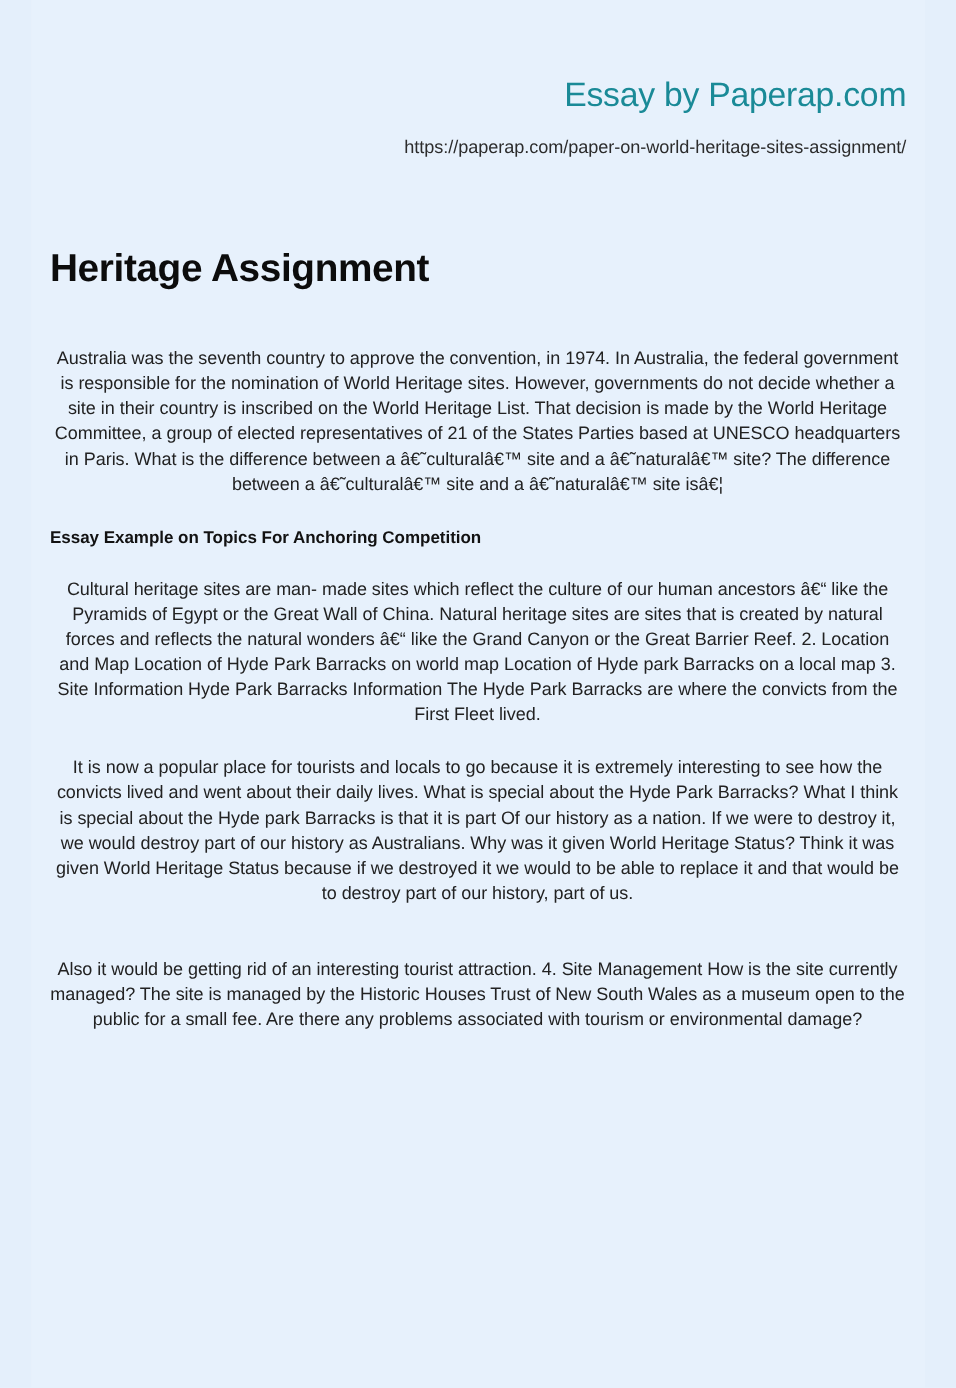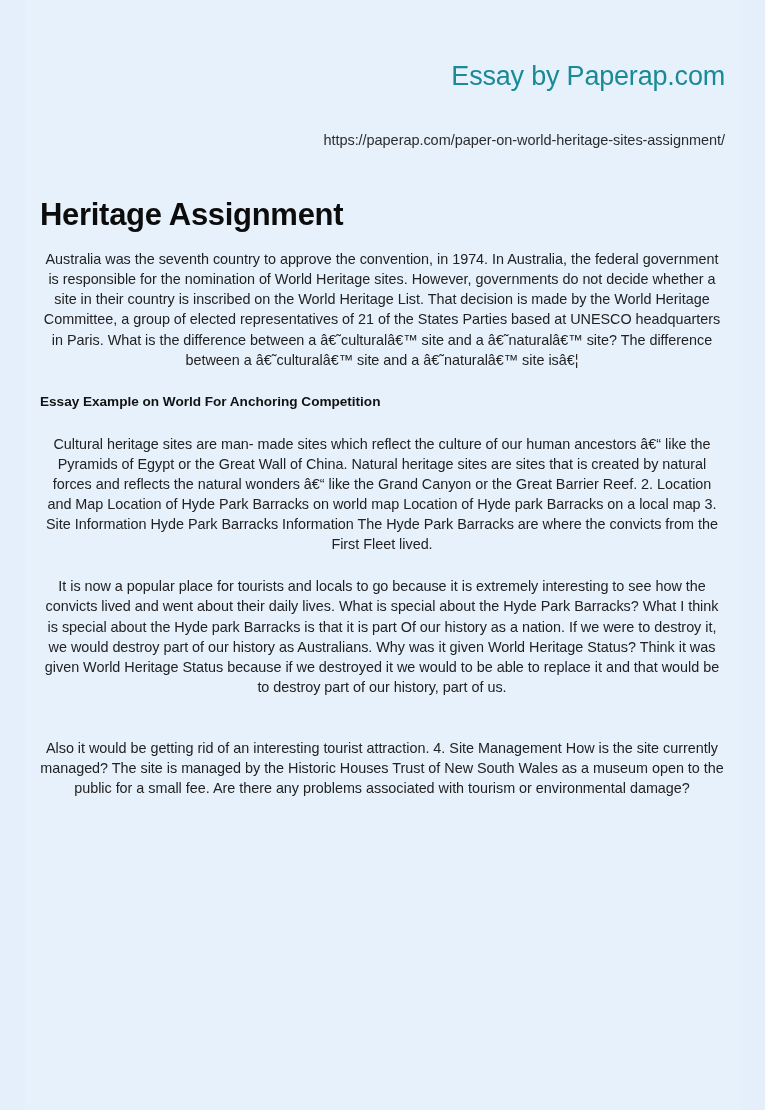--- a/index.html
+++ b/index.html
@@ -54,21 +54,21 @@
     font-size: 27px;
     font-weight: 400;
     color: #1a8a97;
     letter-spacing: -0.2px;
     line-height: 1.1;
   }
 
   .source-url-line {
     text-align: right;
     padding-right: 40px;
-    margin-top: 39px;
+    margin-top: 17px;
   }
 
   .source-url {
     display: inline-block;
     font-size: 14.5px;
     color: #2c2c2c;
     font-weight: 400;
     letter-spacing: -0.05px;
   }
 
@@ -77,21 +77,21 @@
     position: absolute;
     top: 196px;
     left: 40px;
     width: 684px;
   }
 
   .doc-title {
     font-size: 31px;
     font-weight: 700;
     color: #0c0c0c;
-    margin: 0 0 16px 0;
+    margin: 0 0 44px 0;
     letter-spacing: -0.3px;
     line-height: 1.2;
   }
 
   .para {
     font-size: 14.4px;
     line-height: 20.1px;
     color: #222222;
     margin: 0 0 22px 0;
     text-align: center;
@@ -123,21 +123,21 @@
     <div class="source-url-line">
       <span class="source-url">https://paperap.com/paper-on-world-heritage-sites-assignment/</span>
     </div>
   </div>
 
   <div class="doc-body">
     <h1 class="doc-title">Heritage Assignment</h1>
 
     <p class="para">Australia was the seventh country to approve the convention, in 1974. In Australia, the federal government is responsible for the nomination of World Heritage sites. However, governments do not decide whether a site in their country is inscribed on the World Heritage List. That decision is made by the World Heritage Committee, a group of elected representatives of 21 of the States Parties based at UNESCO headquarters in Paris. What is the difference between a â€˜culturalâ€™ site and a â€˜naturalâ€™ site? The difference between a â€˜culturalâ€™ site and a â€˜naturalâ€™ site isâ€¦</p>
 
-    <p class="subheading">Essay Example on World For Anchoring Competition</p>
+    <p class="subheading">Essay Example on Topics For Anchoring Competition</p>
 
     <p class="para">Cultural heritage sites are man- made sites which reflect the culture of our human ancestors â€“ like the Pyramids of Egypt or the Great Wall of China. Natural heritage sites are sites that is created by natural forces and reflects the natural wonders â€“ like the Grand Canyon or the Great Barrier Reef. 2. Location and Map Location of Hyde Park Barracks on world map Location of Hyde park Barracks on a local map 3. Site Information Hyde Park Barracks Information The Hyde Park Barracks are where the convicts from the First Fleet lived.</p>
 
     <p class="para">It is now a popular place for tourists and locals to go because it is extremely interesting to see how the convicts lived and went about their daily lives. What is special about the Hyde Park Barracks? What I think is special about the Hyde park Barracks is that it is part Of our history as a nation. If we were to destroy it, we would destroy part of our history as Australians. Why was it given World Heritage Status? Think it was given World Heritage Status because if we destroyed it we would to be able to replace it and that would be to destroy part of our history, part of us.</p>
 
     <p class="para">Also it would be getting rid of an interesting tourist attraction. 4. Site Management How is the site currently managed? The site is managed by the Historic Houses Trust of New South Wales as a museum open to the public for a small fee. Are there any problems associated with tourism or environmental damage?</p>
   </div>
 
 </div>
 

